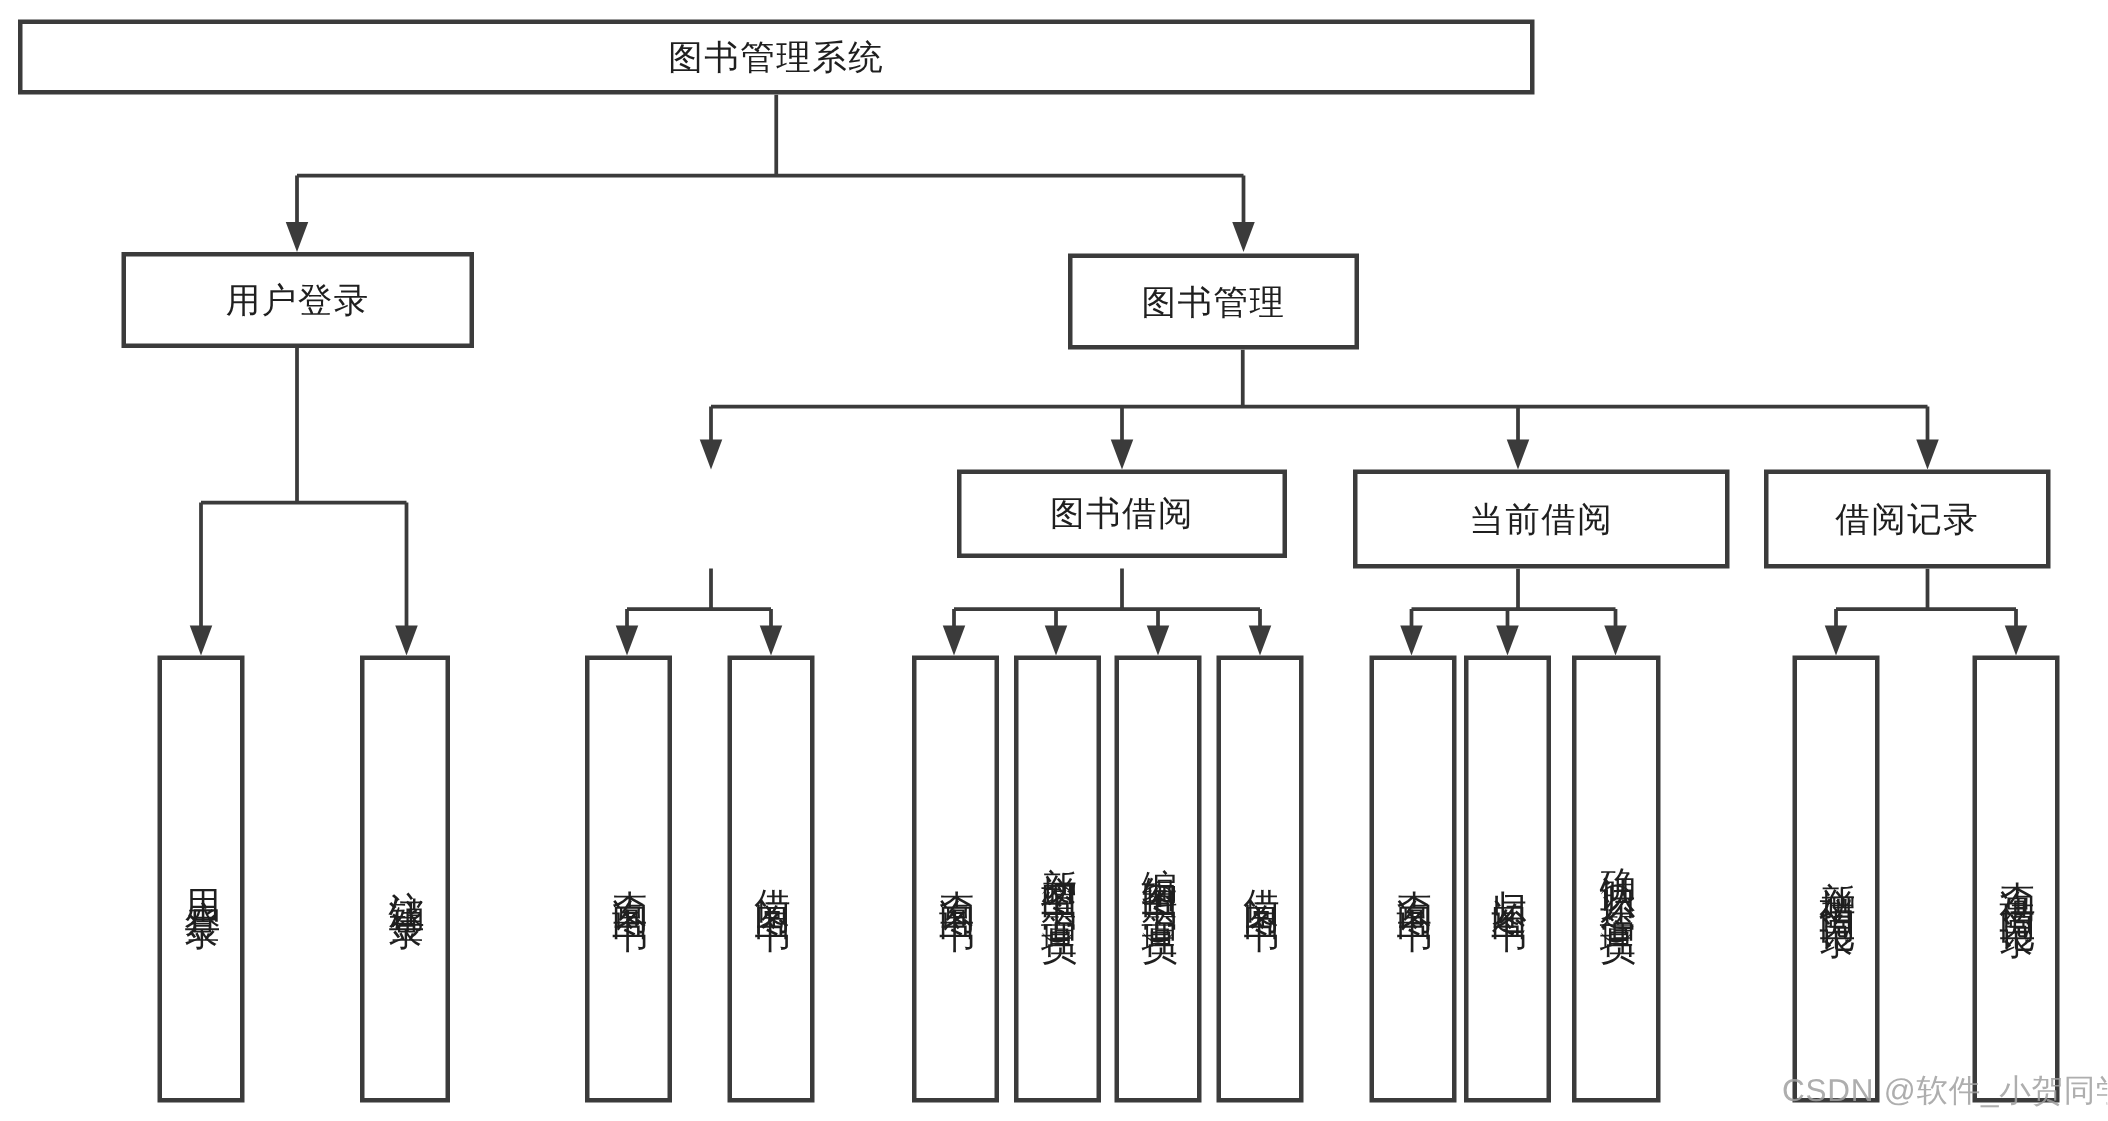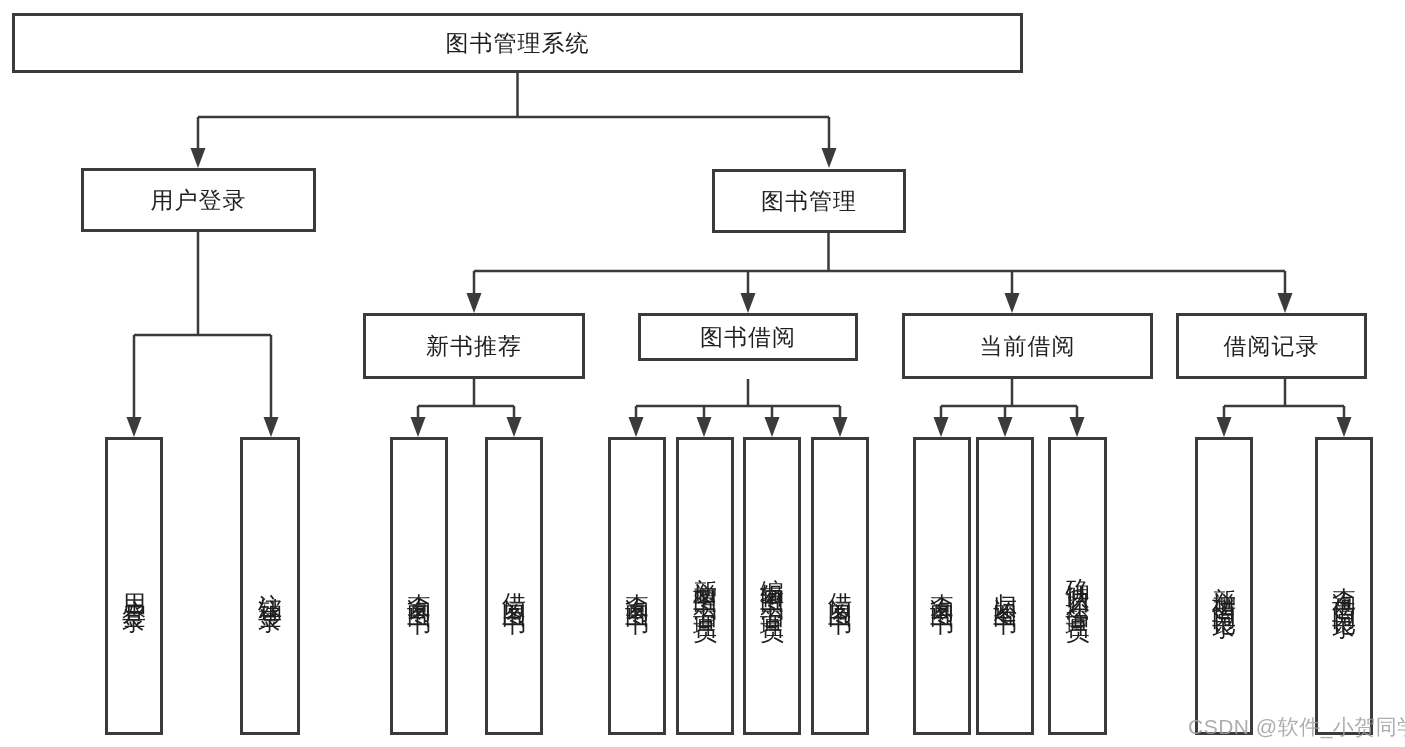--- a/index.html
+++ b/index.html
@@ -115,35 +115,32 @@
     <line x1="1077" y1="406" x2="1077" y2="421"></line>
     <polygon points="1069.5,417 1084.5,417 1077,437"></polygon>
 
     <path d="M1285 379 V406 M1224 406 H1344"></path>
     <line x1="1224" y1="406" x2="1224" y2="421"></line>
     <polygon points="1216.5,417 1231.5,417 1224,437"></polygon>
     <line x1="1344" y1="406" x2="1344" y2="421"></line>
     <polygon points="1336.5,417 1351.5,417 1344,437"></polygon>
   </svg>
 
-  <div class="node" style="left:12px;top:13px;width:1011px;height:60px;">
+  <div class="node" style="left:12px;top:13px;width:1011px;height:50px;">
     <span class="hlabel">图书管理系统</span>
   </div>
 
   <div class="node" style="left:81px;top:168px;width:235px;height:64px;">
     <span class="hlabel">用户登录</span>
   </div>
   <div class="node" style="left:712px;top:169px;width:194px;height:64px;">
     <span class="hlabel">图书管理</span>
   </div>
 
-  <div class="node" style="left:363px;top:313px;width:222px;height:66px;">
-    <span class="hlabel">新书推荐</span>
-  </div>
-  <div class="node" style="left:638px;top:313px;width:220px;height:48px;">
+  <div class="node" style="left:638px;top:313px;width:220px;height:59px;">
     <span class="hlabel">图书借阅</span>
   </div>
   <div class="node" style="left:902px;top:313px;width:251px;height:66px;">
     <span class="hlabel">当前借阅</span>
   </div>
   <div class="node" style="left:1176px;top:313px;width:191px;height:66px;">
     <span class="hlabel">借阅记录</span>
   </div>
 
   <div class="node vnode" style="left:105px;top:437px;width:58px;height:298px;">

